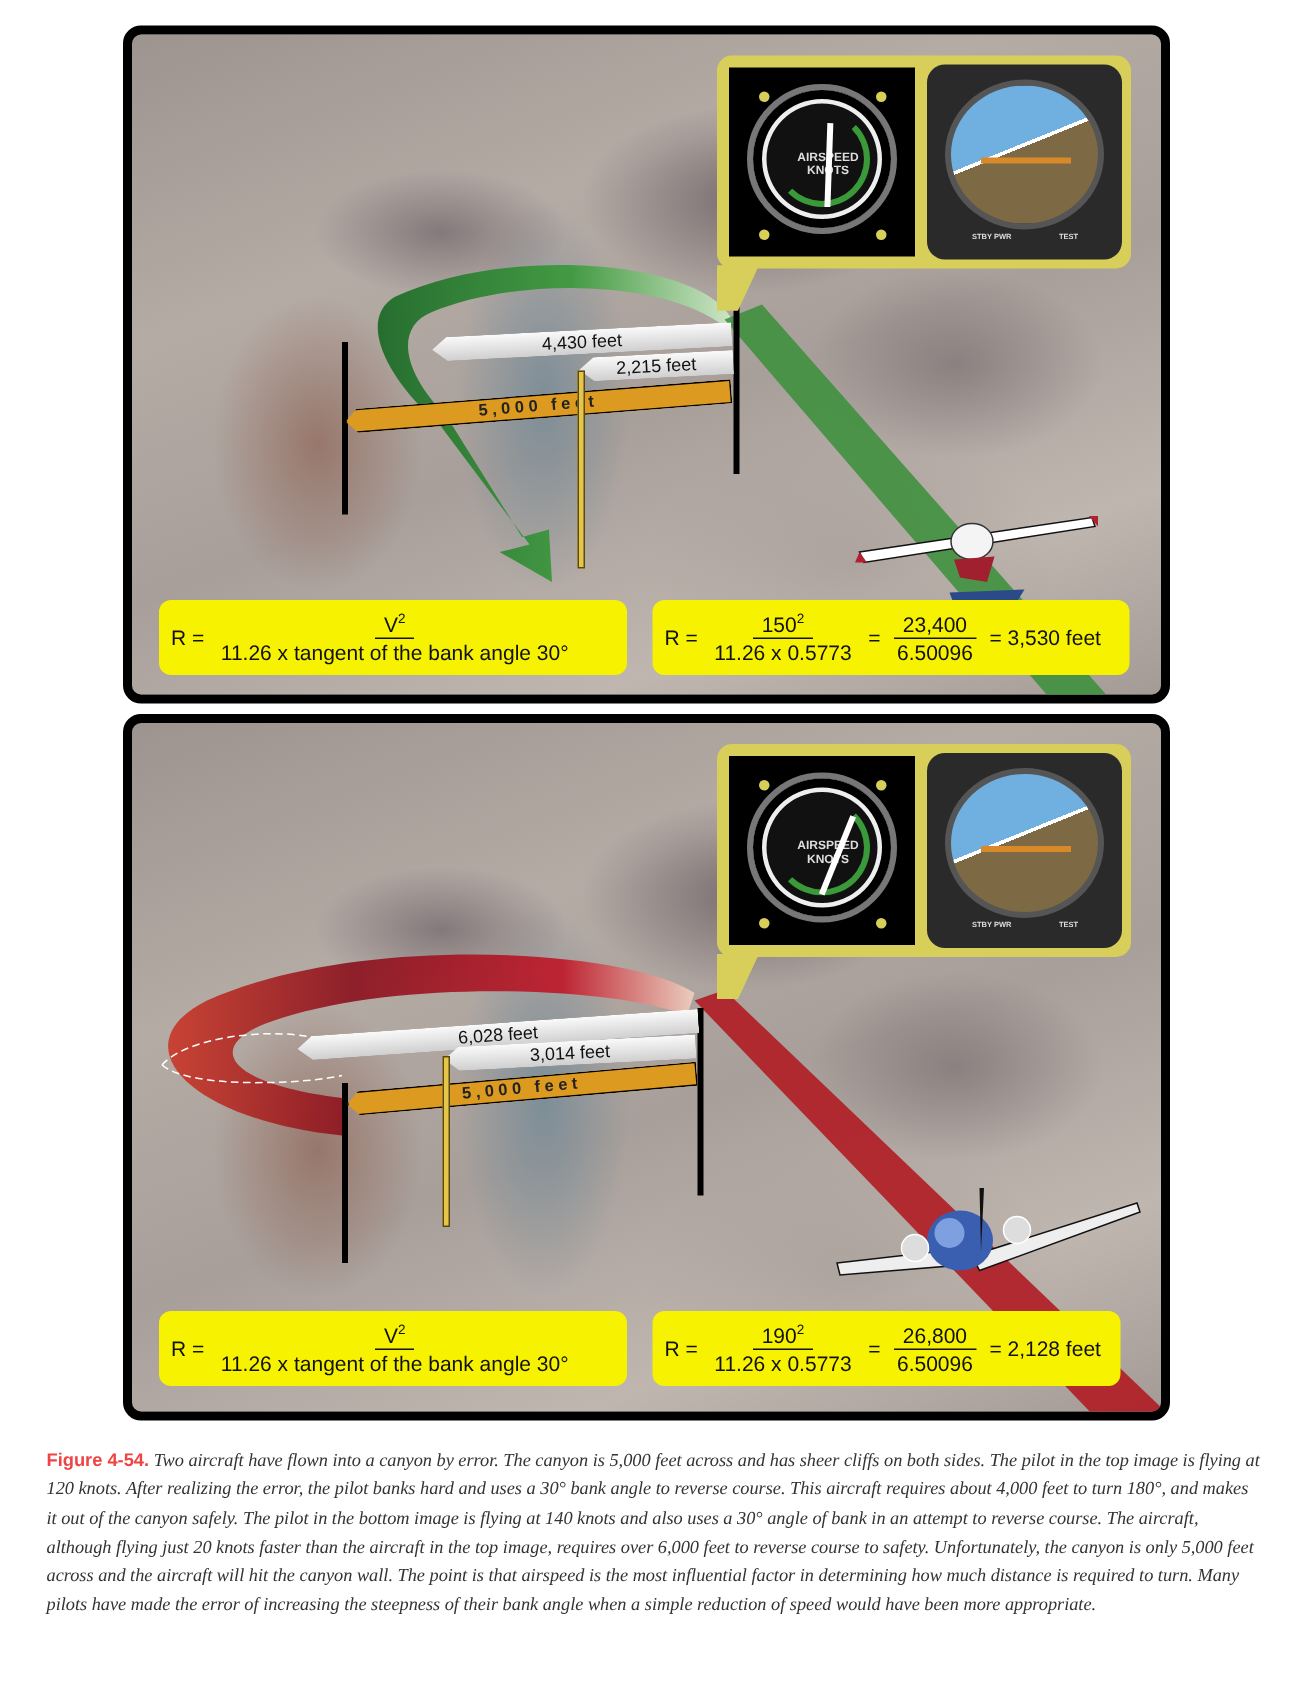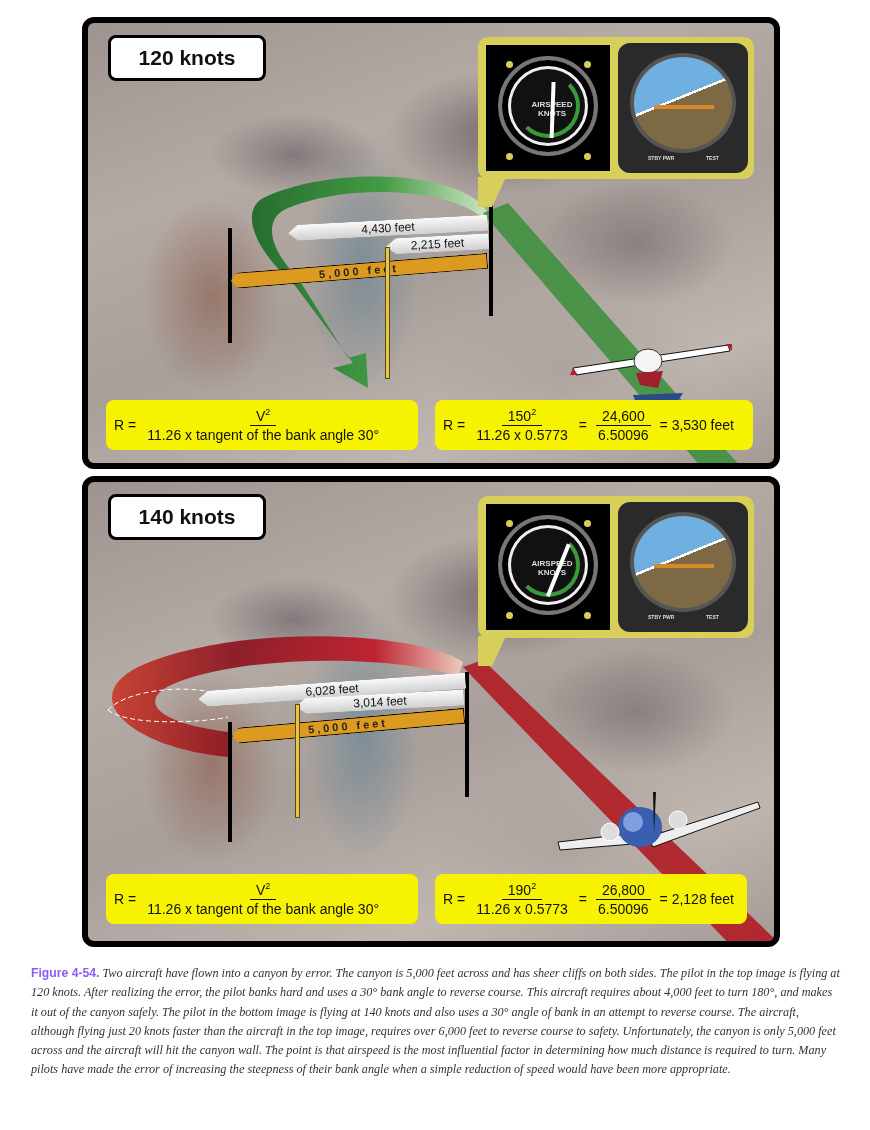--- a/index.html
+++ b/index.html
@@ -36,42 +36,41 @@
   .dist-bar{position:absolute;height:16px;background:#fff;color:#111;font-size:12px;display:flex;align-items:center;justify-content:center;
     clip-path:polygon(10px 0,100% 0,100% 100%,10px 100%,0 50%);background:linear-gradient(#fafafa,#cfcfcf);}
   .canyon-bar{position:absolute;height:14px;background:#dd9a20;border:1px solid #000;color:#222;font-size:11px;font-weight:bold;letter-spacing:3px;
     display:flex;align-items:center;justify-content:center;clip-path:polygon(8px 0,100% 0,100% 100%,8px 100%,0 50%);}
   .formula{position:absolute;background:#f7f200;border-radius:8px;color:#111;font-size:14px;display:flex;align-items:center;box-sizing:border-box;padding:0 8px;}
   .frac{display:inline-flex;flex-direction:column;align-items:center;margin:6px 5px;}
   .frac .num{padding:0 6px 1px;border-bottom:1.5px solid #111;line-height:16px;}
   .frac .den{padding:1px 6px 0;line-height:16px;}
   .sup{font-size:9px;vertical-align:super;line-height:0;}
   .caption{position:absolute;left:31px;top:964px;width:810px;font-size:12.2px;line-height:19.3px;color:#333;font-family:"Liberation Serif",serif;font-style:italic;}
-  .caption b{font-family:"Liberation Sans",sans-serif;font-style:normal;color:#8b5cf6;}
+  .caption b{font-family:"Liberation Sans",sans-serif;font-style:normal;color:#ef4444;}
   svg{position:absolute;left:0;top:0;}
 </style>
 </head>
 <body>
 
 <div id="panel-top" class="panel">
   <svg width="698" height="452">
     <defs>
       <linearGradient id="gGreen" x1="0" x2="1" y1="0" y2="0">
         <stop offset="0" stop-color="#1f6b2a"></stop>
           <stop offset=".55" stop-color="#3f9a3f"></stop>
           <stop offset="1" stop-color="#cfe8c8"></stop>
       </linearGradient>
     </defs>
 
     <path d="M400 190 C 380 150, 250 140, 175 175 C 150 190, 170 230, 205 260 L 265 340 L 245 345 L 280 365 L 278 330 L 260 335 L 210 255 C 180 225, 175 195, 200 185 C 260 160, 360 165, 395 195 Z" fill="url(#gGreen)" opacity=".95"></path>
 
     <path d="M395 190 L 420 180 L 660 452 L 620 452 Z" fill="#3a8f3a" opacity=".85"></path>
   </svg>
 
-  <div class="speed-label">120 knots</div>
 
   <div class="canyon-line" style="left:140px;top:205px;height:115px;"></div>
   <div class="canyon-line" style="left:401px;top:178px;height:115px;"></div>
 
   <div class="dist-bar" style="left:200px;top:197px;width:200px;transform:rotate(-3deg);">4,430 feet</div>
   <div class="dist-bar" style="left:298px;top:213px;width:103px;transform:rotate(-3deg);">2,215 feet</div>
   <div class="canyon-bar" style="left:142px;top:240px;width:256px;transform:rotate(-4.5deg);">5,000 feet</div>
   <div class="center-line" style="left:297px;top:224px;height:130px;"></div>
 
   <svg width="698" height="452">
@@ -113,21 +112,21 @@
       </span>
   </div>
   <div class="formula" style="left:347px;top:377px;width:318px;height:50px;">
     <span>R =</span>
     <span class="frac">
         <span class="num"><span>150</span><span class="sup">2</span></span>
       <span class="den">11.26 x 0.5773</span>
       </span>
     <span>=</span>
     <span class="frac">
-        <span class="num">24,600</span>
+        <span class="num">23,400</span>
         <span class="den">6.50096</span>
       </span>
     <span>= 3,530 feet</span>
   </div>
 </div>
 
 <div id="panel-bottom" class="panel">
   <svg width="698" height="471">
     <defs>
       <linearGradient id="gRed" x1="0" x2="1" y1="0" y2="0">
@@ -136,21 +135,20 @@
           <stop offset=".75" stop-color="#c01a2a"></stop>
           <stop offset="1" stop-color="#f0d0c0"></stop>
       </linearGradient>
     </defs>
     <path d="M375 180 C 330 150, 150 140, 50 185 C -10 215, 40 265, 140 275 L 140 250 C 60 240, 50 215, 90 200 C 170 170, 320 175, 370 195 Z" fill="url(#gRed)" opacity=".92"></path>
     <path d="M20 228 C 40 205, 120 200, 140 218" fill="none" stroke="#fff" stroke-width="1" stroke-dasharray="5 3"></path>
     <path d="M20 228 C 40 245, 120 240, 140 235" fill="none" stroke="#fff" stroke-width="1" stroke-dasharray="5 3"></path>
     <path d="M375 185 L 395 178 L 690 460 L 650 471 Z" fill="#b01c24" opacity=".9"></path>
   </svg>
 
-  <div class="speed-label">140 knots</div>
 
   <div class="canyon-line" style="left:140px;top:240px;height:120px;"></div>
   <div class="canyon-line" style="left:377px;top:190px;height:125px;"></div>
 
   <div class="dist-bar" style="left:110px;top:200px;width:268px;transform:rotate(-4deg);">6,028 feet</div>
   <div class="dist-bar" style="left:208px;top:212px;width:168px;transform:rotate(-3deg);">3,014 feet</div>
   <div class="canyon-bar" style="left:143px;top:236px;width:232px;transform:rotate(-5deg);">5,000 feet</div>
   <div class="center-line" style="left:207px;top:222px;height:112px;"></div>
 
   <svg width="698" height="471">

